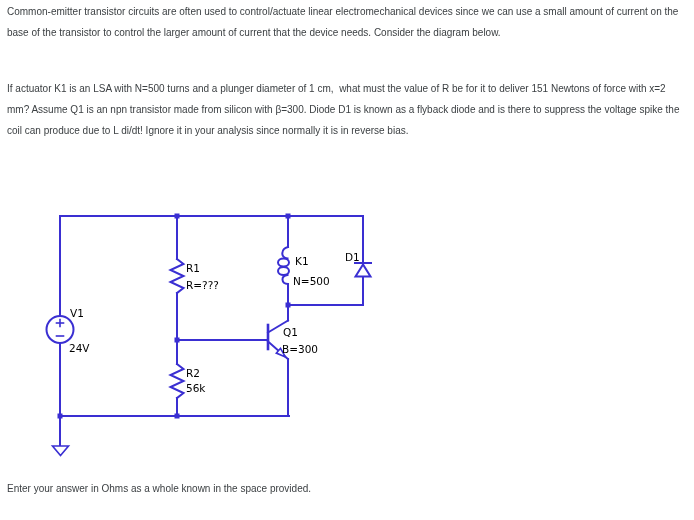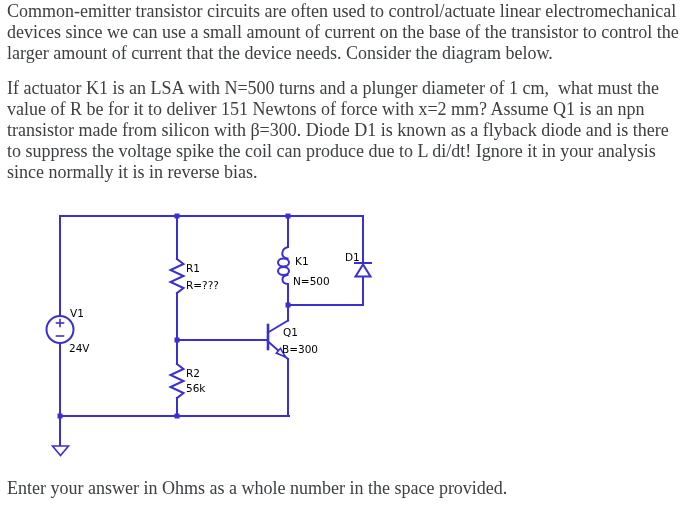--- a/index.html
+++ b/index.html
@@ -13,25 +13,24 @@
   body{
     position:relative;
     width:694px;height:520px;
     overflow:hidden;
     font-family:"Liberation Sans",sans-serif;
   }
   .para{
     position:absolute;
     left:7px;
     width:680px;
-    font-size:18px;
+    font-size:10px;
     line-height:21px;
     color:var(--text);
     white-space:pre-wrap;
-    font-family:Liberation Serif, serif;
   }
   #para1{top:1px;}
   #para2{top:78px;}
   #answer-prompt{top:478px;}
   #circuit{
     position:absolute;
     left:0;top:200px;
     width:400px;height:265px;
   }
   .wire{stroke:var(--wire);stroke-width:2;fill:none;stroke-linecap:square;}
@@ -127,13 +126,13 @@
   <g>
     <rect class="dot" x="174.5" y="213.5" width="5" height="5"></rect>
     <rect class="dot" x="285.5" y="213.5" width="5" height="5"></rect>
     <rect class="dot" x="285.5" y="302.5" width="5" height="5"></rect>
     <rect class="dot" x="174.5" y="337.5" width="5" height="5"></rect>
     <rect class="dot" x="57.5" y="413.5" width="5" height="5"></rect>
     <rect class="dot" x="174.5" y="413.5" width="5" height="5"></rect>
   </g>
 </svg>
 
-<p class="para" id="answer-prompt">Enter your answer in Ohms as a whole number in the space provided.</p>
+<p class="para" id="answer-prompt">Enter your answer in Ohms as a whole known in the space provided.</p>
 
 </body></html>

